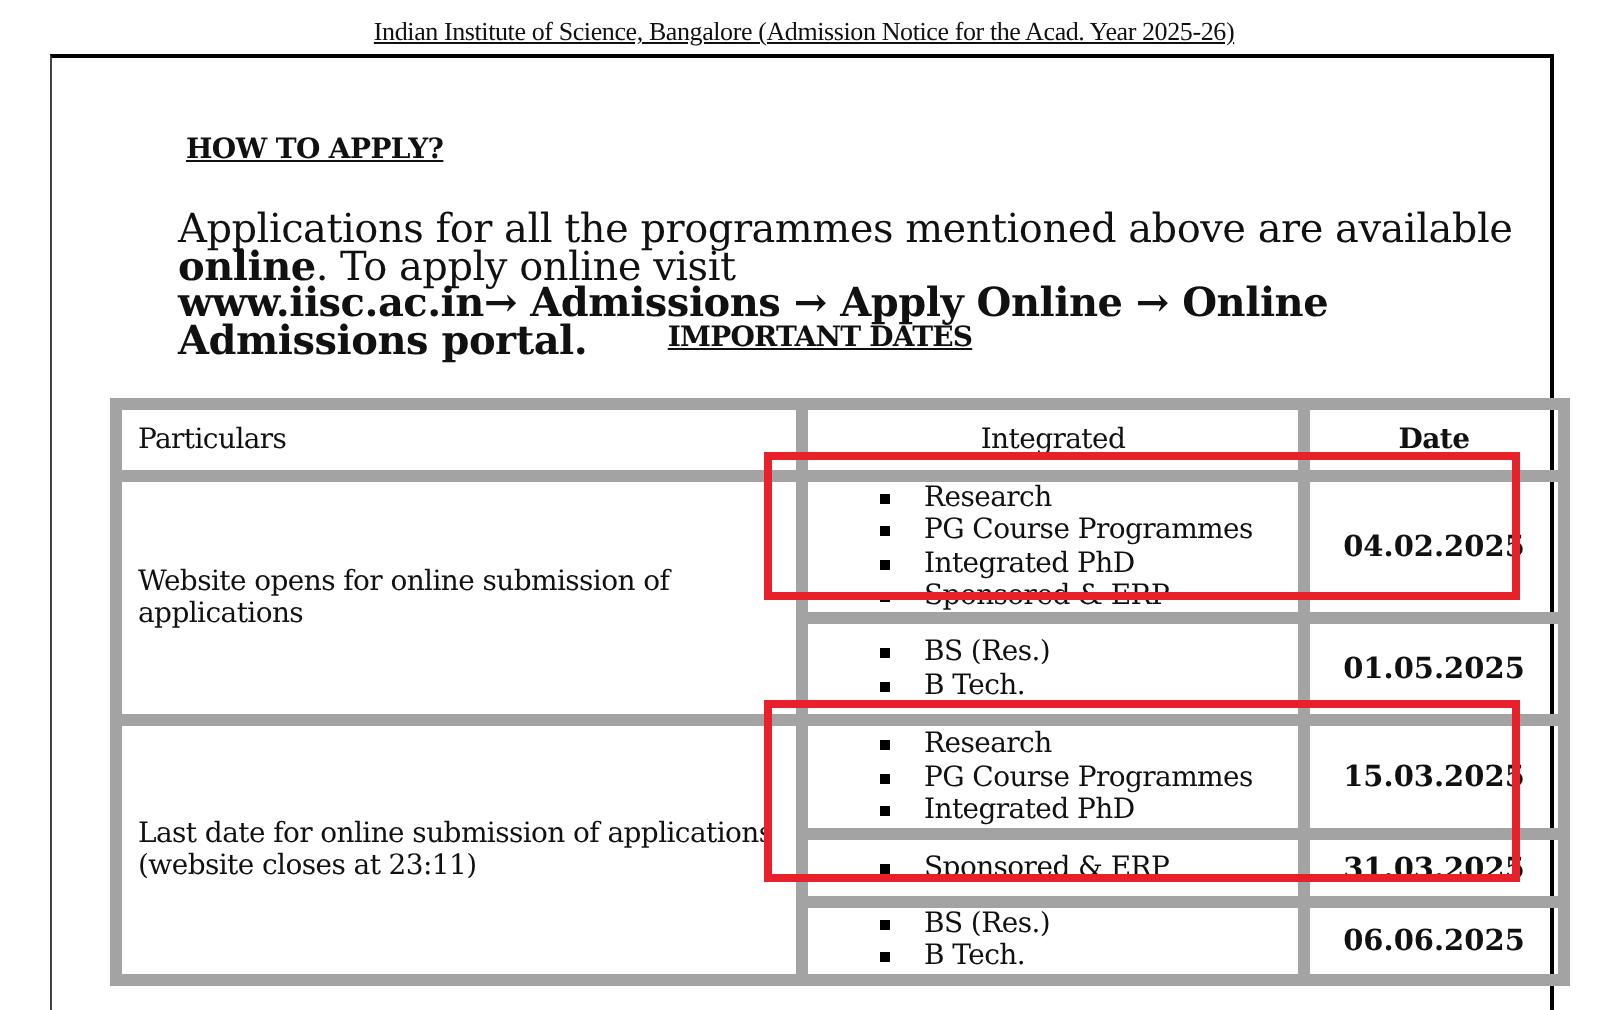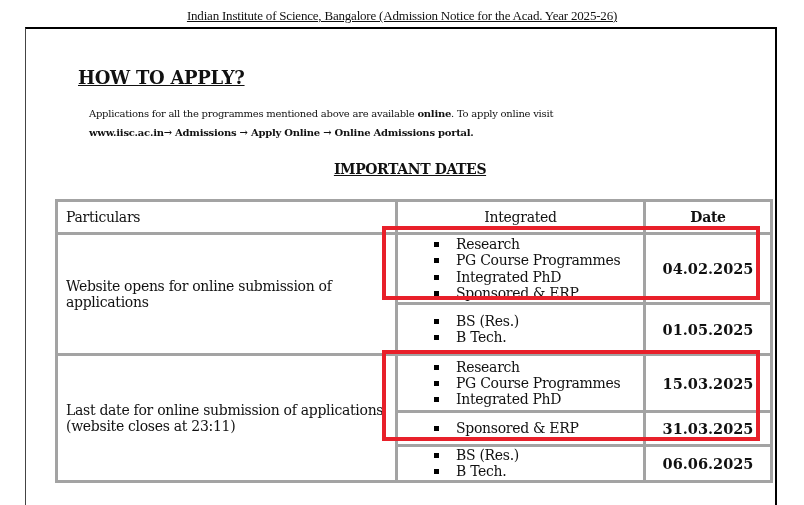--- a/index.html
+++ b/index.html
@@ -1,27 +1,27 @@
 <!DOCTYPE html>
 <html><head>
 <meta charset="utf-8">
 <style>
   html, body { margin:0; padding:0; background:#ffffff; }
   body { width:804px; height:505px; position:relative; overflow:hidden; color:#111; }
   .serif { font-family:"Liberation Serif", "DejaVu Serif", serif; }
   .body-font { font-family:"DejaVu Serif", "Liberation Serif", serif; }
   .header-line { position:absolute; top:8px; left:0; width:804px; text-align:center; font-size:13px; text-decoration:underline; letter-spacing:-0.2px; }
   .page-frame { position:absolute; left:25px; top:27px; width:752px; height:490px; border-top:2px solid #000; border-left:1.5px solid #444; border-right:2px solid #000; box-sizing:border-box; }
-  .how-title { position:absolute; left:78px; top:67px; font-size:18px; font-weight:bold; text-decoration:underline; letter-spacing:-0.3px; }
-  .para { position:absolute; left:89px; top:105px; width:680px; font-size:10px; line-height:18.5px; letter-spacing:-0.25px; }
+  .how-title { position:absolute; left:93px; top:67px; font-size:14px; font-weight:bold; text-decoration:underline; letter-spacing:-0.3px; }
+  .para { position:absolute; left:89px; top:105px; width:680px; font-size:20px; line-height:18.5px; letter-spacing:-0.25px; }
   .para b { font-weight:bold; }
   .para .link { font-weight:bold; }
   .dates-title { position:absolute; left:0; width:820px; top:161px; text-align:center; font-size:14px; font-weight:bold; text-decoration:underline; letter-spacing:-0.4px; }
   table.dates { position:absolute; left:55px; top:199px; border-collapse:collapse; font-size:14px; letter-spacing:-0.3px; }
-  table.dates td, table.dates th { border:3px solid #a3a3a3; padding:0; vertical-align:middle; }
+  table.dates td, table.dates th { border:6px solid #a3a3a3; padding:0; vertical-align:middle; }
   table.dates th { font-weight:normal; height:30px; }
   table.dates th.date-h { font-weight:bold; }
   .c1 { width:329px; }
   .c2 { width:245px; }
   .c3 { width:124px;text-align:center; }
   .part { padding-left:8px !important; text-align:left; line-height:16px; }
   .prog ul { list-style:none; margin:0; padding:0 0 0 36px; }
   .prog li { position:relative; line-height:16.3px; padding-left:22px; }
   .prog li::before { content:""; position:absolute; left:0; top:6px; width:5px; height:5px; background:#000; }
   .date { text-align:center; font-weight:bold; font-size:14.5px; letter-spacing:0; }

